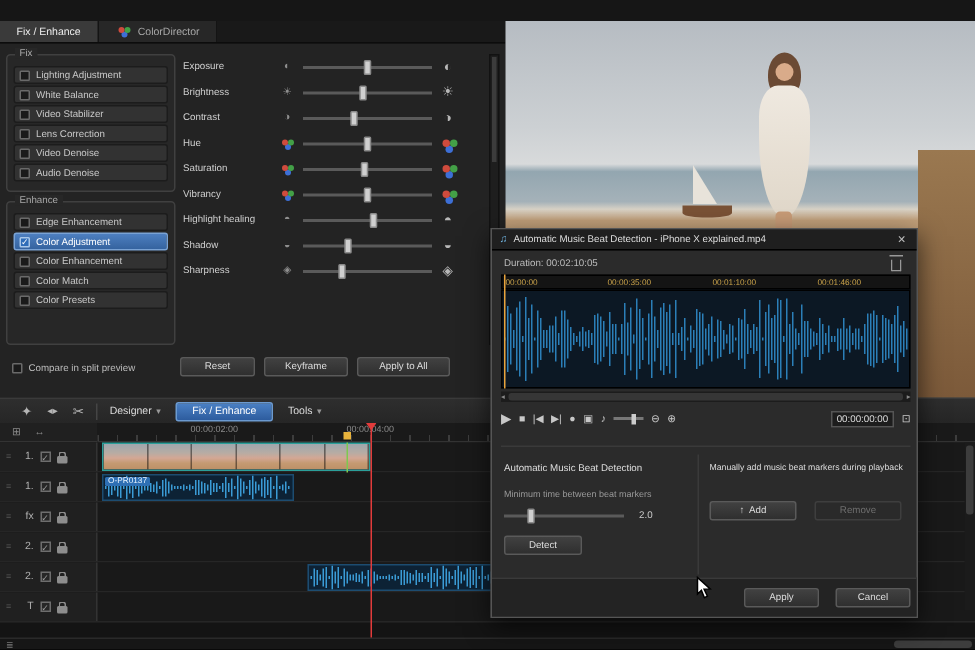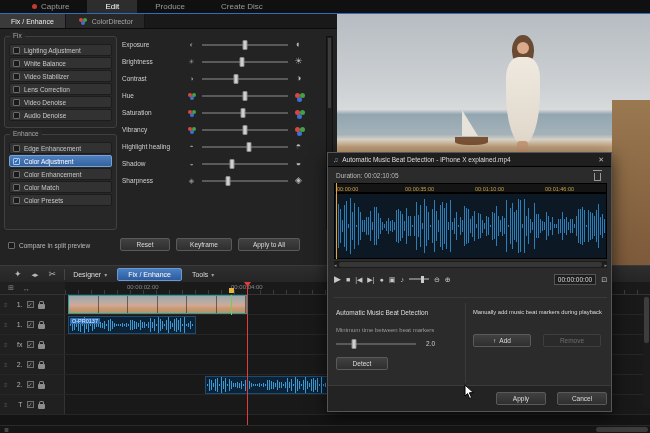--- a/index.html
+++ b/index.html
@@ -185,35 +185,20 @@
   #btnApply{left:168px;top:6px;width:50px;}
   #btnCancel{left:229px;top:6px;width:50px;}
 
   .cursor{position:absolute;left:464px;top:384px;z-index:40;}
 </style>
 </head>
 <body>
 
 <div class="stage">
 
-  <div class="topbar">
-    <div class="ttab" style="margin-left:14px">
-      <span class="rec-dot"></span>
-      <span>Capture</span>
-    </div>
-    <div class="ttab active">
-      <span>Edit</span>
-    </div>
-    <div class="ttab">
-      <span>Produce</span>
-    </div>
-    <div class="ttab">
-      <span>Create Disc</span>
-    </div>
-  </div>
 
   <div class="left-panel">
     <div class="panel-tabs">
       <div class="ptab active">
         <span>Fix / Enhance</span>
       </div>
       <div class="ptab">
         <span class="sic" data-icon="rgb"></span>
         <span>ColorDirector</span>
       </div>

